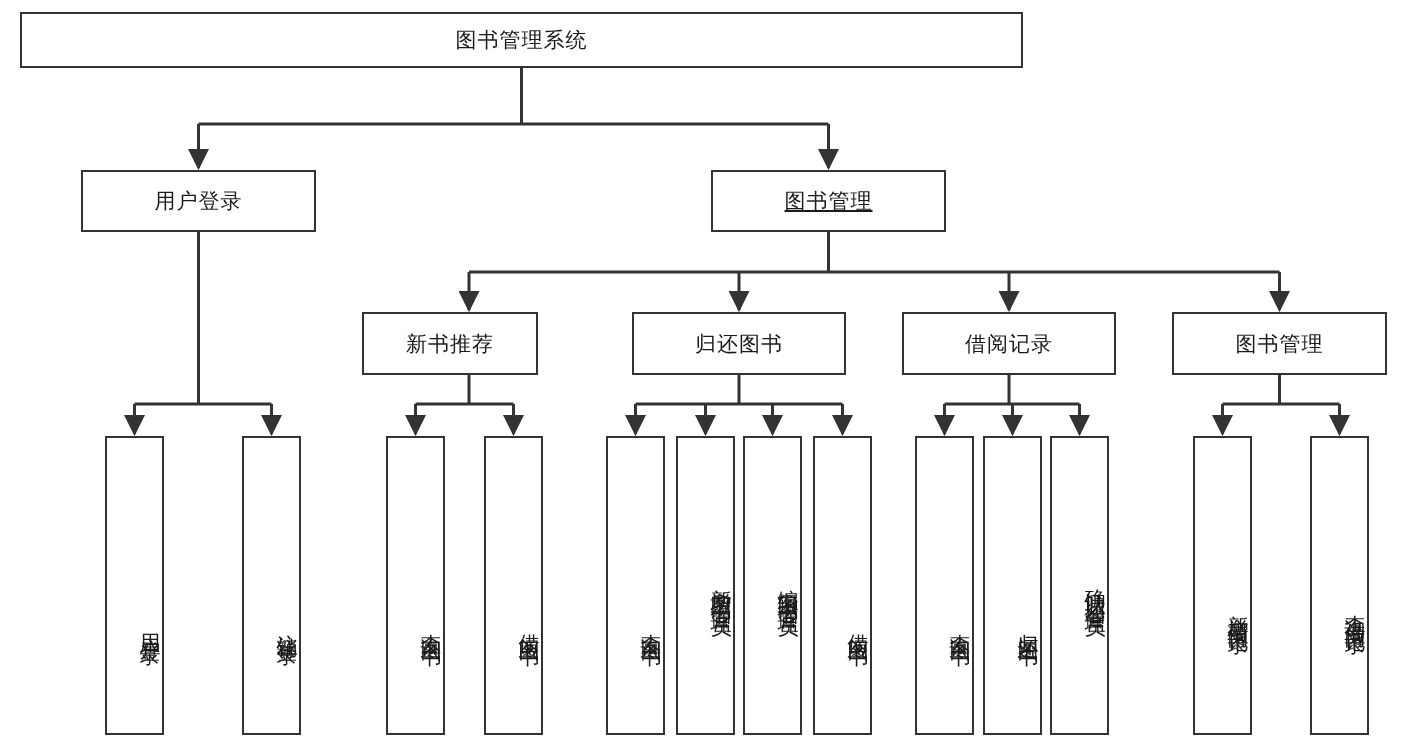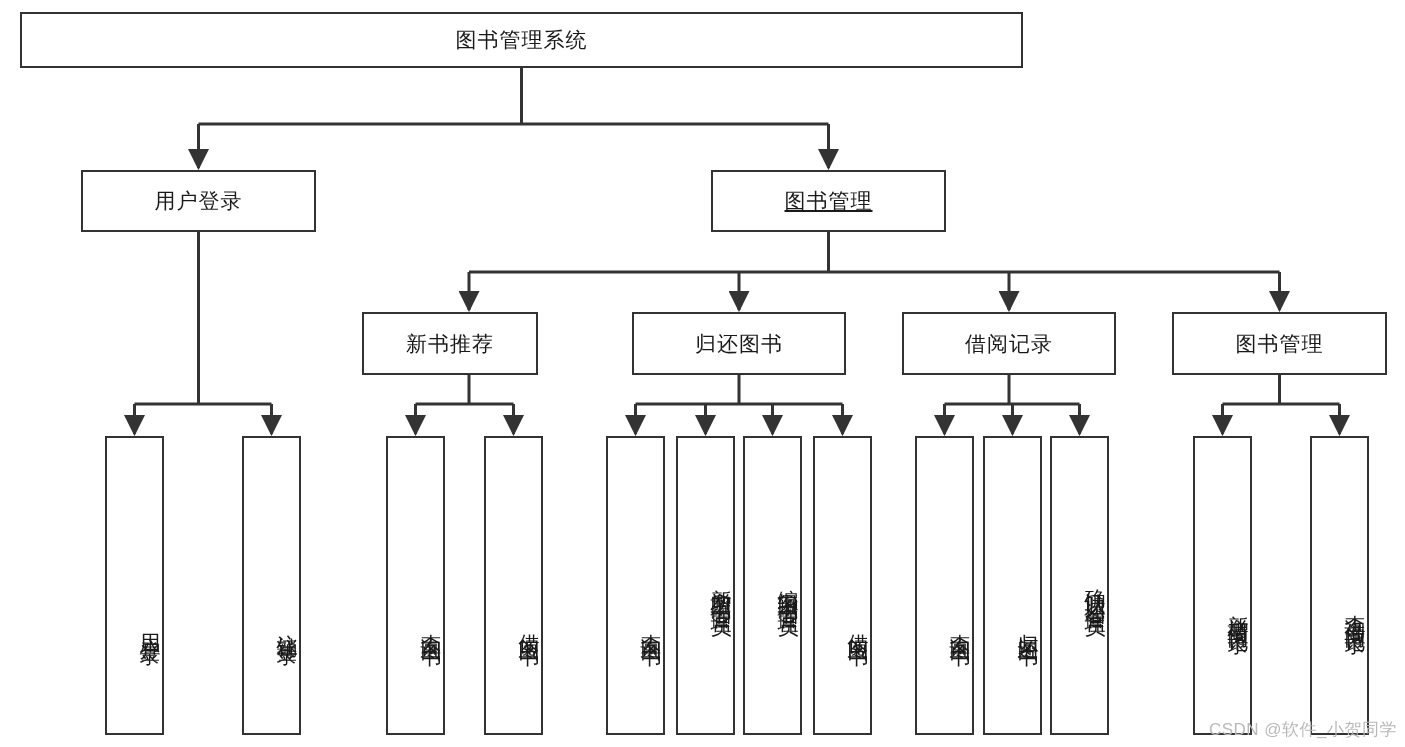--- a/index.html
+++ b/index.html
@@ -164,14 +164,13 @@
         <span>确认归还（管理员）</span>
       </div>
       <div class="node node-leaf node-v pad-mid" style="left: 1193px; top: 436px; width: 59px; height: 299px;">
         <span>新增借阅记录</span>
       </div>
       <div class="node node-leaf node-v pad-mid" style="left: 1310px; top: 436px; width: 59px; height: 299px;">
         <span>查询借阅记录</span>
       </div>
     </div>
 
-  <div id="watermark">CSDN @软件_小贺同学</div>
 </div>
 
 </body></html>

